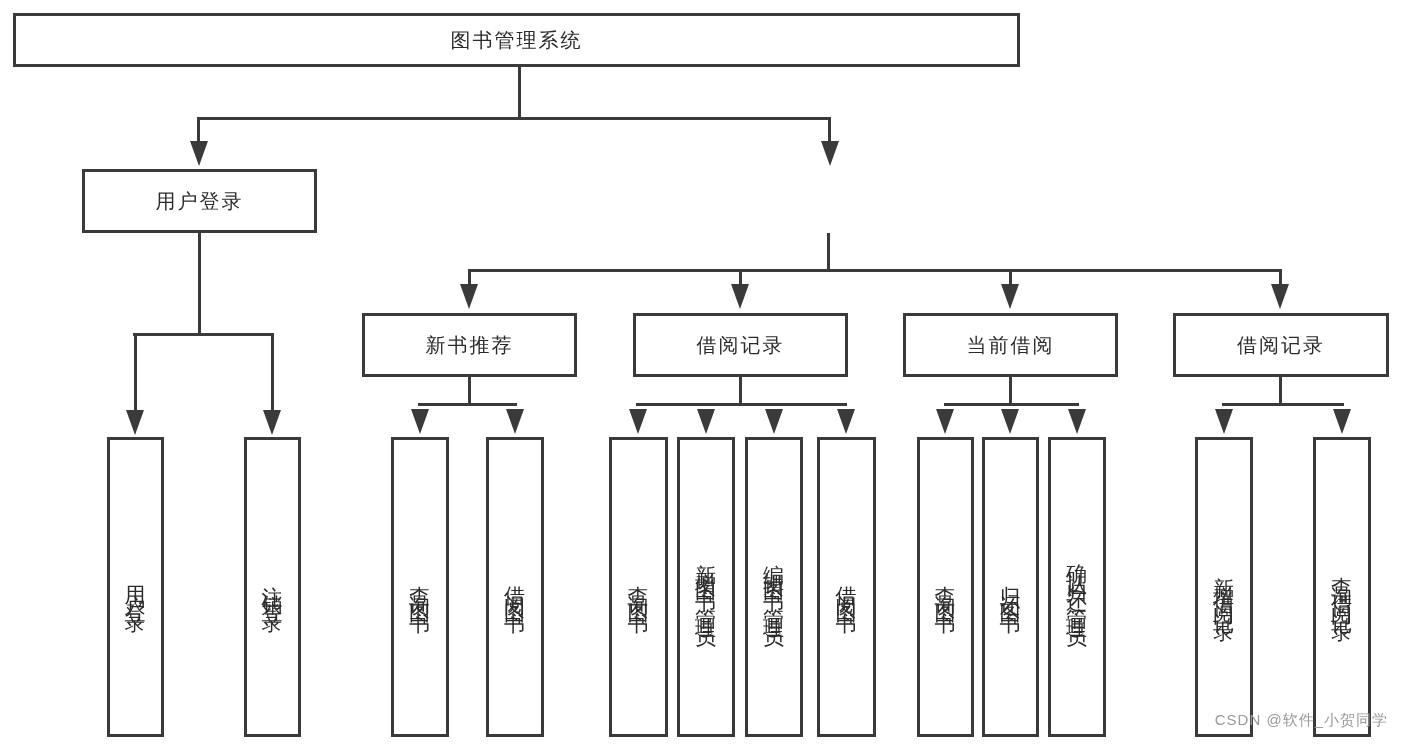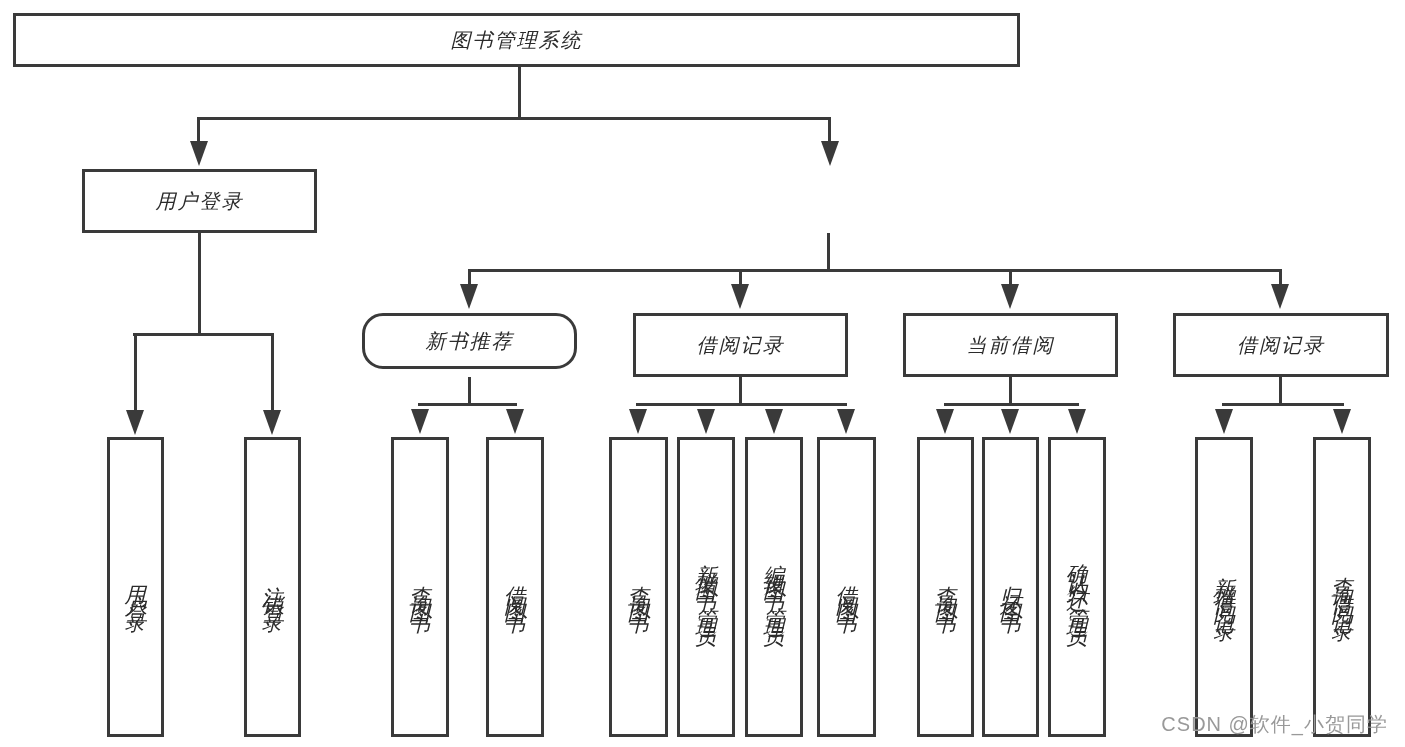--- a/index.html
+++ b/index.html
@@ -25,21 +25,20 @@
     box-sizing: border-box;
     border: 3px solid var(--line);
     background: var(--bg);
     display: flex;
     align-items: center;
     justify-content: center;
     color: var(--text);
     font-size: 20px;
     letter-spacing: 2px;
     white-space: nowrap;
-    font-style: italic;
   }
   .leaf {
     writing-mode: vertical-rl;
     text-orientation: mixed;
     font-size: 21px;
     letter-spacing: 9px;
     white-space: normal;
     line-height: 1.1;
   }
   .line {
@@ -51,21 +50,21 @@
     width: 0;
     height: 0;
     border-left: 9px solid transparent;
     border-right: 9px solid transparent;
     border-top: 25px solid var(--line);
   }
   .watermark {
     position: absolute;
     top: 711px;
     right: 17px;
-    font-size: 20px;
+    font-size: 15px;
     letter-spacing: 1px;
     color: var(--watermark);
     white-space: nowrap;
     text-align: center;
   }
 </style>
 </head>
 <body>
 
 <div class="stage">
@@ -92,21 +91,21 @@
   <div class="line" style="left:468px; top:269px; width:814px; height:3px;"></div>
   <div class="line" style="left:468px; top:272px; width:3px; height:12px;"></div>
   <div class="line" style="left:739px; top:272px; width:3px; height:12px;"></div>
   <div class="line" style="left:1009px; top:272px; width:3px; height:12px;"></div>
   <div class="line" style="left:1279px; top:272px; width:3px; height:12px;"></div>
   <div class="arrow" style="left:460px; top:284px;"></div>
   <div class="arrow" style="left:731px; top:284px;"></div>
   <div class="arrow" style="left:1001px; top:284px;"></div>
   <div class="arrow" style="left:1271px; top:284px;"></div>
 
-  <div class="node" style="left:362px; top:313px; width:215px; height:56px;border-radius:21px;">新书推荐</div>
+  <div class="node" style="left:362px; top:313px; width:215px; height:64px;">新书推荐</div>
   <div class="node" style="left:633px; top:313px; width:215px; height:64px;">借阅记录</div>
   <div class="node" style="left:903px; top:313px; width:215px; height:64px;">当前借阅</div>
   <div class="node" style="left:1173px; top:313px; width:216px; height:64px;">借阅记录</div>
 
   <div class="line" style="left:468px; top:377px; width:3px; height:29px;"></div>
   <div class="line" style="left:418px; top:403px; width:99px; height:3px;"></div>
   <div class="arrow" style="left:411px; top:409px;"></div>
   <div class="arrow" style="left:506px; top:409px;"></div>
 
   <div class="line" style="left:739px; top:377px; width:3px; height:29px;"></div>

